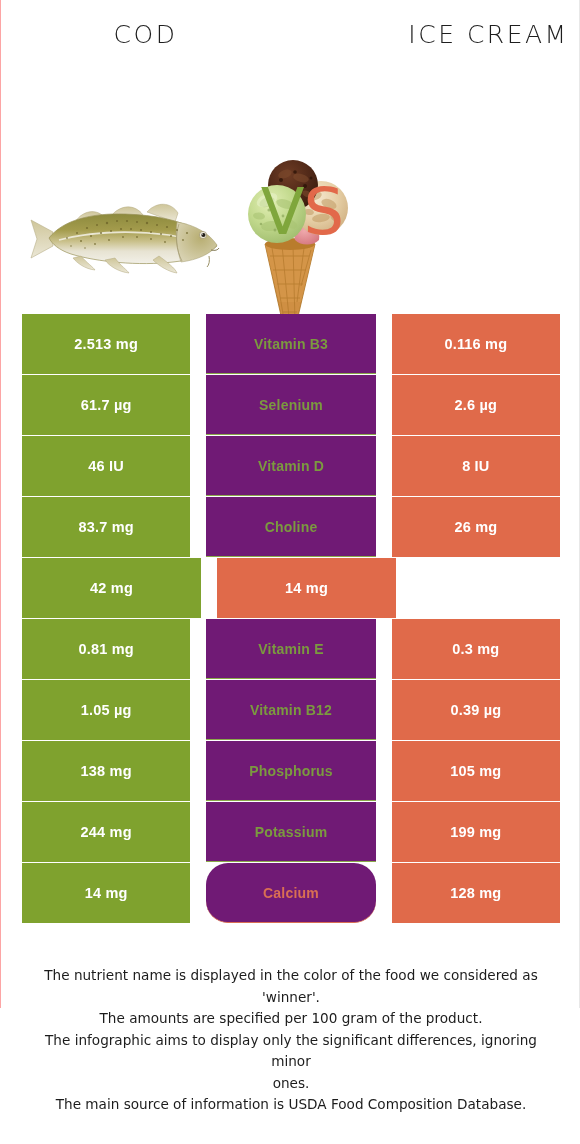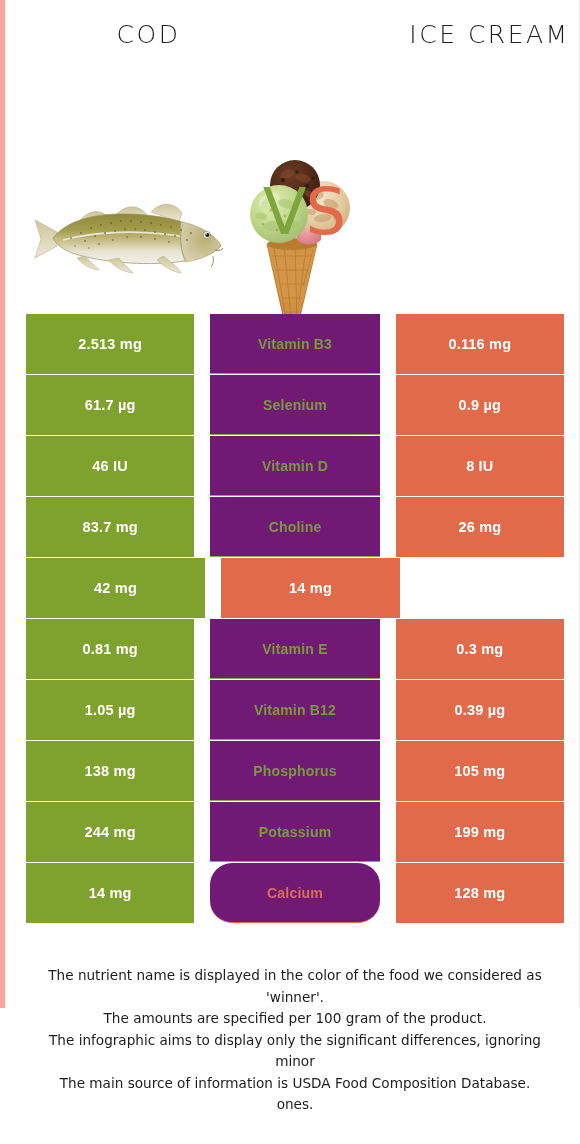--- a/index.html
+++ b/index.html
@@ -14,21 +14,21 @@
     color: #222;
     overflow: hidden;
     position: relative;
   }
   .page {
     width: 580px;
     height: 1008px;
     position: relative;
     background: #fff;
     box-sizing: border-box;
-    border-left: 5px solid #fca5a5;
+    border-left: 1px solid #fca5a5;
     border-right: 1px solid #e8e8e8;
   }
 
   
   .header {
     height: 60px;
     display: flex;
     align-items: flex-start;
     padding-top: 22px;
     box-sizing: border-box;
@@ -350,21 +350,21 @@
 
   <div class="table">
       <div class="row">
         <div class="cell left">2.513 mg</div>
         <div class="cell mid">Vitamin B3</div>
         <div class="cell right">0.116 mg</div>
       </div>
       <div class="row">
         <div class="cell left">61.7 µg</div>
         <div class="cell mid">Selenium</div>
-        <div class="cell right">0.9 µg</div>
+        <div class="cell right">2.6 µg</div>
       </div>
       <div class="row">
         <div class="cell left">46 IU</div>
         <div class="cell mid">Vitamin D</div>
         <div class="cell right">8 IU</div>
       </div>
       <div class="row">
         <div class="cell left">83.7 mg</div>
         <div class="cell mid">Choline</div>
         <div class="cell right">26 mg</div>
@@ -398,17 +398,17 @@
         <div class="cell mid loser-label">Calcium</div>
         <div class="cell right">128 mg</div>
       </div>
     </div>
 
   <div class="footer">
     <p>The nutrient name is displayed in the color of the food we considered as</p>
     <p>'winner'.</p>
     <p>The amounts are specified per 100 gram of the product.</p>
     <p>The infographic aims to display only the significant differences, ignoring minor</p>
+    <p>ones.</p>
     <p>The main source of information is USDA Food Composition Database.</p>
-    <p>ones.</p>
   </div>
 
 </div>
 
 </body></html>

